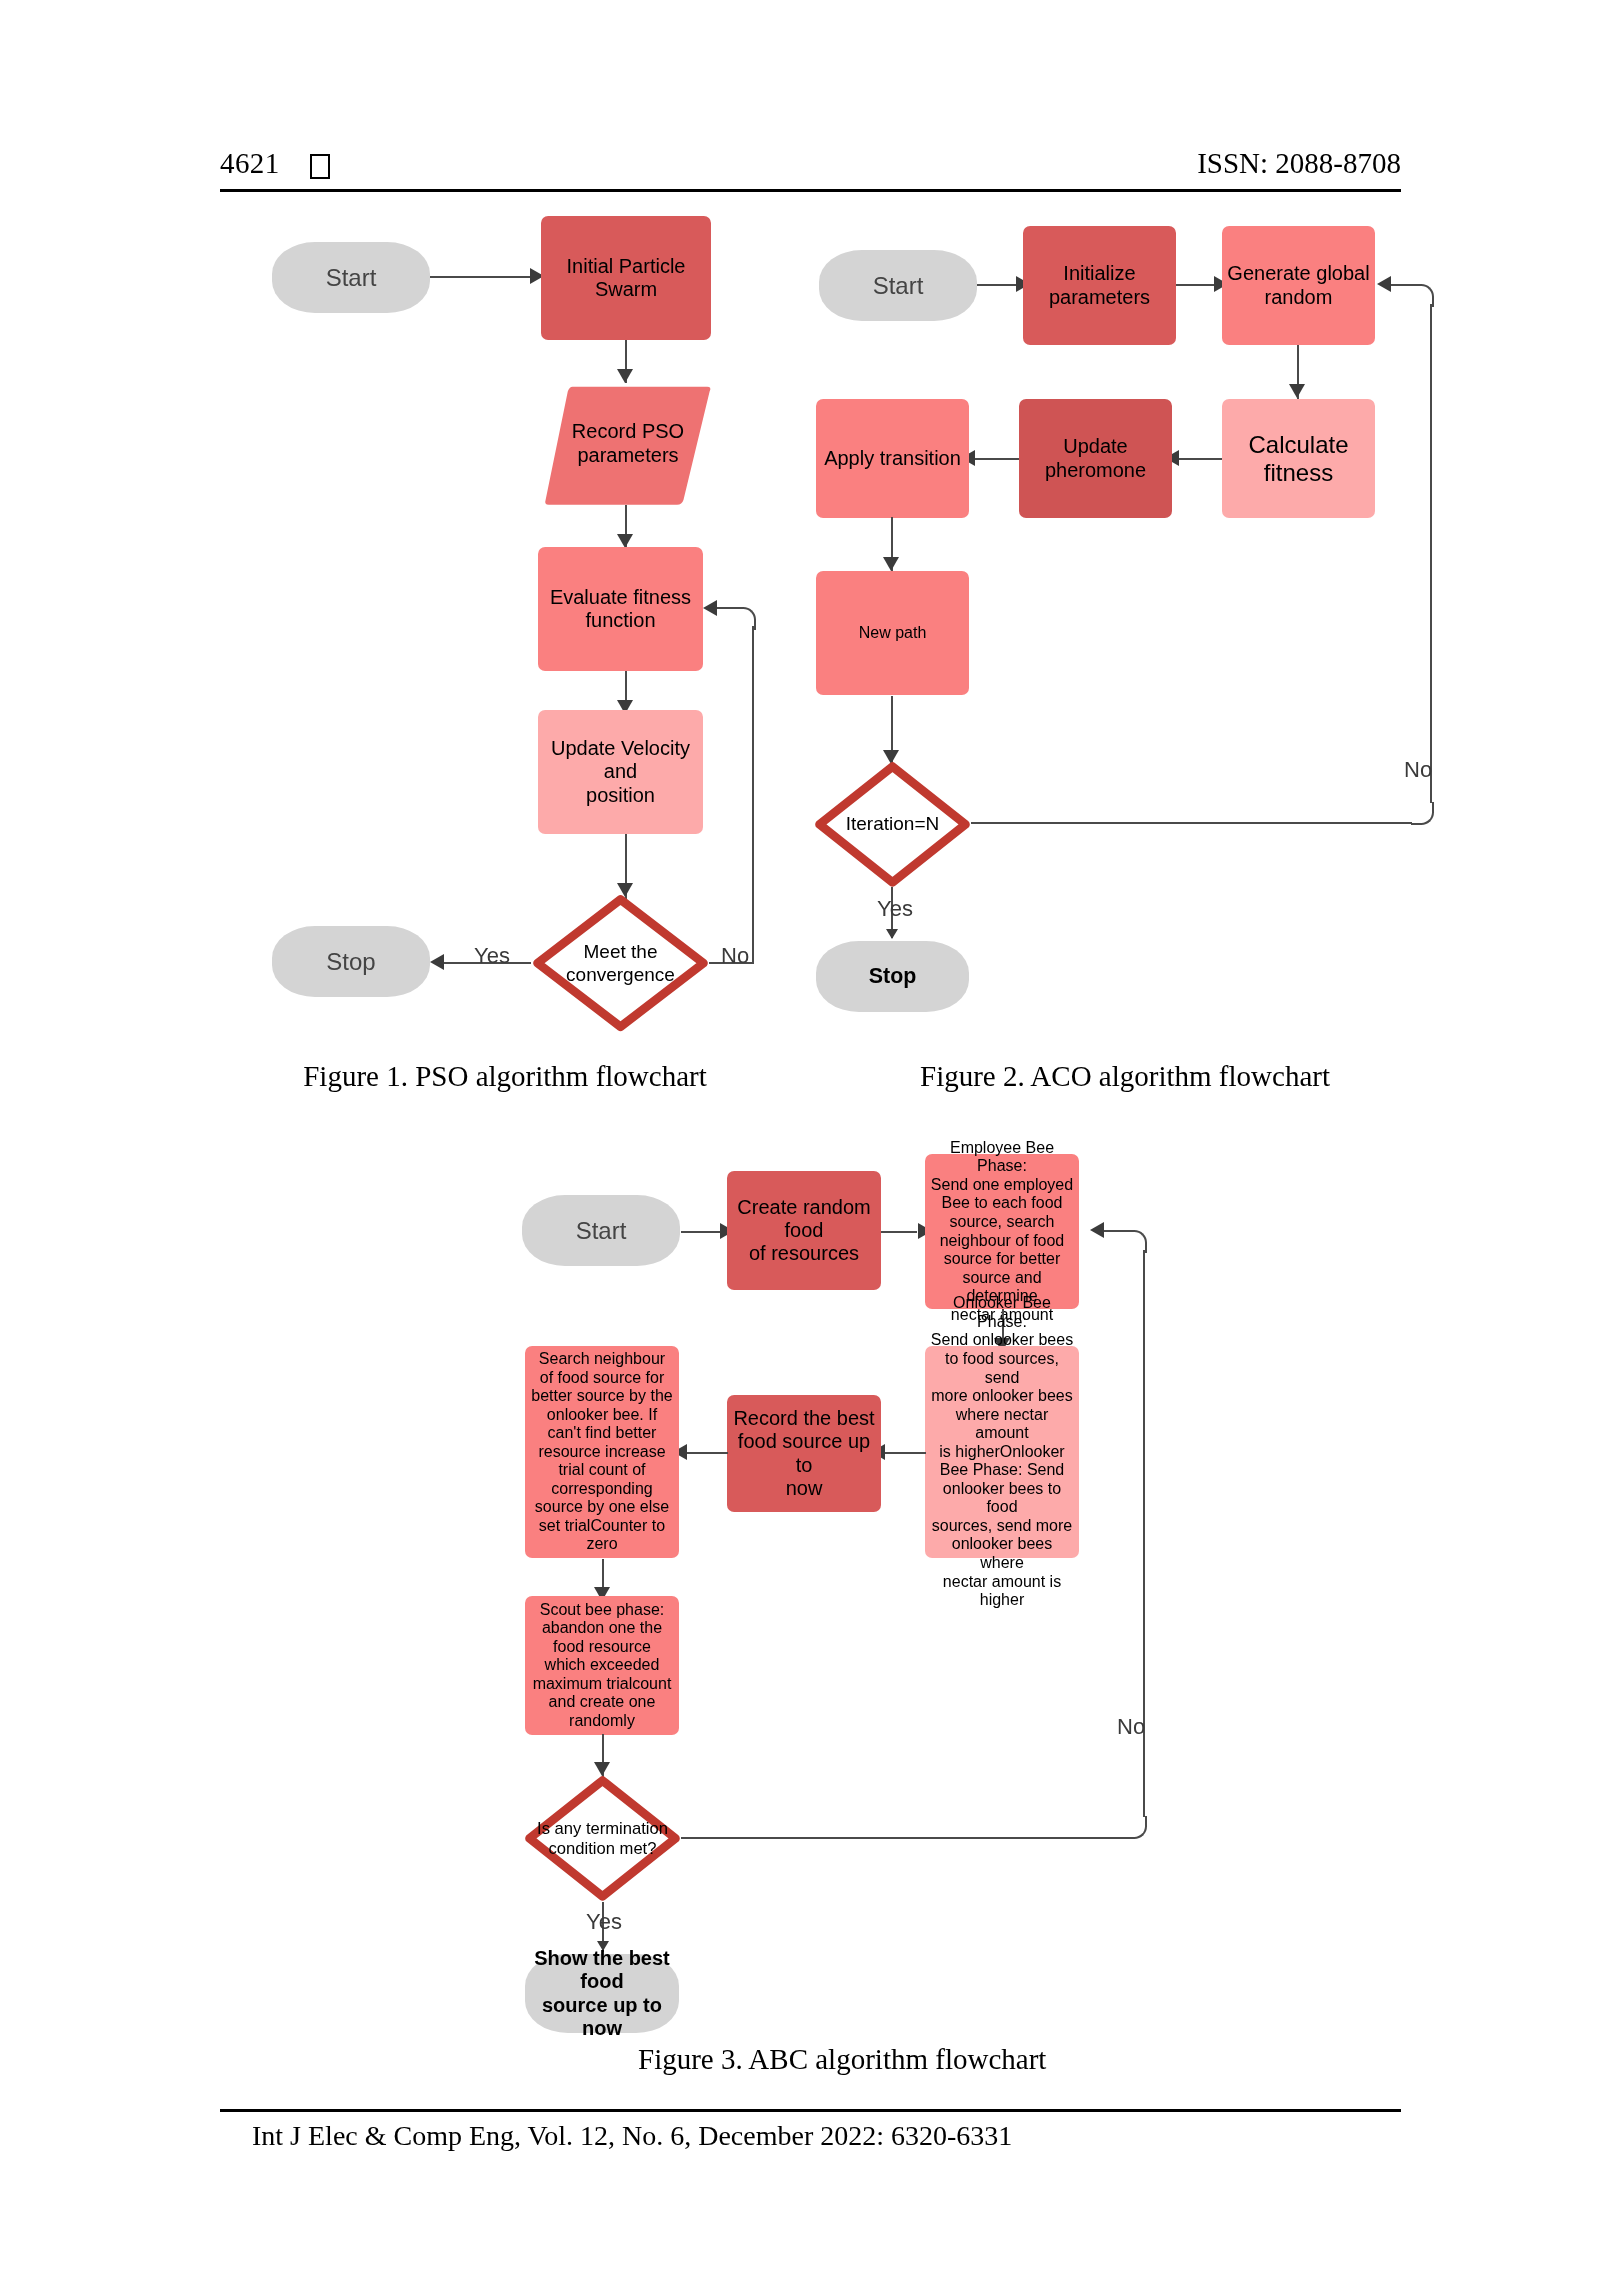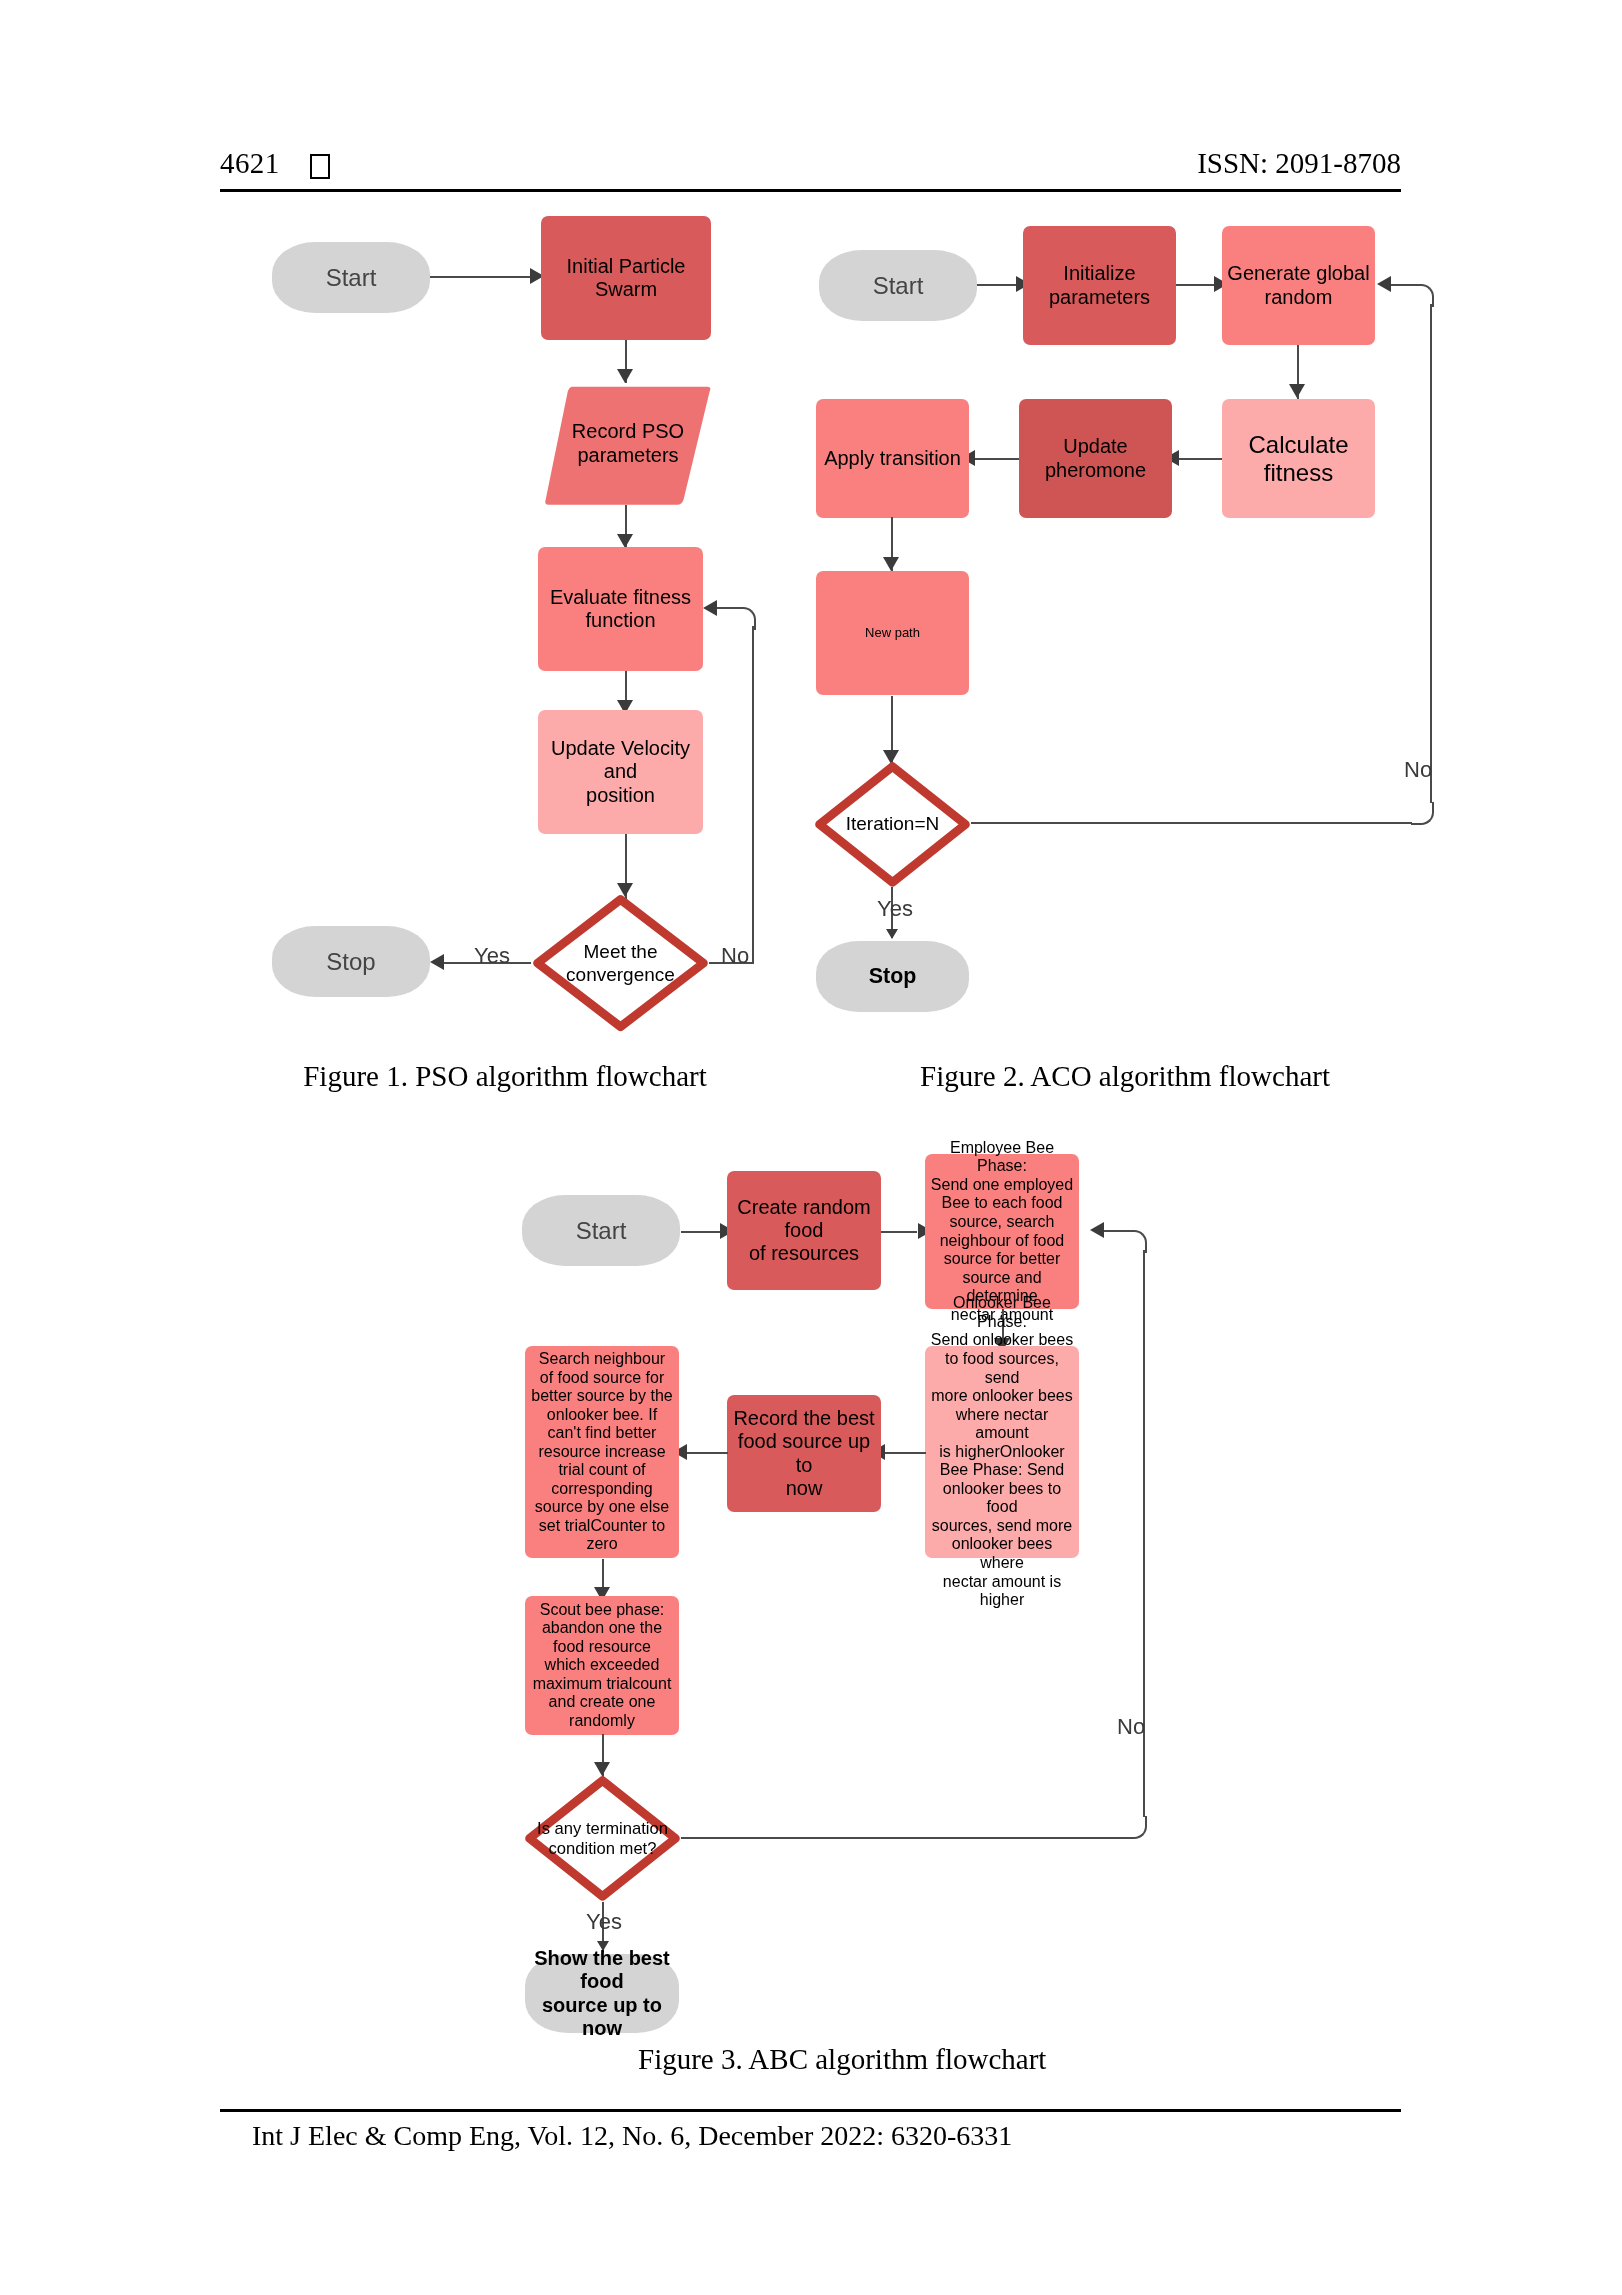--- a/index.html
+++ b/index.html
@@ -188,21 +188,21 @@
     color: #3a3a3a;
     white-space: nowrap;
   }
 </style>
 </head>
 <body>
 
 <div class="page-header">
   <span class="hdr-pageno">4621</span>
   <span class="hdr-square"></span>
-  <span class="hdr-issn">ISSN: 2091-8708</span>
+  <span class="hdr-issn">ISSN: 2088-8708</span>
 </div>
 <div class="rule-top"></div>
 
 <div>
 
   <div class="node terminal" style="left:272px; top:242px; width:158px; height:71px; font-size:24px;">Start</div>
 
   <div class="conn h" style="left:430px; top:276px; width:100px;"></div>
   <div class="arrowhead right" style="left:530px; top:268px;"></div>
 
@@ -284,21 +284,21 @@
   <div class="node proc" style="left:1019px; top:399px; width:153px; height:119px; background:#cf5454; font-size:20px;">Update pheromone</div>
 
   <div class="conn h" style="left:972px; top:458px; width:47px;"></div>
   <div class="arrowhead left" style="left:961px; top:450px;"></div>
 
   <div class="node proc" style="left:816px; top:399px; width:153px; height:119px; background:#fa8080; font-size:20px;">Apply transition</div>
 
   <div class="conn v" style="left:891px; top:517px; height:54px;"></div>
   <div class="arrowhead down" style="left:883px; top:557px;"></div>
 
-  <div class="node proc" style="left:816px; top:571px; width:153px; height:124px; background:#fa8080; font-size:13px;">New path</div>
+  <div class="node proc" style="left:816px; top:571px; width:153px; height:124px; background:#fa8080; font-size:16px;">New path</div>
 
   <div class="conn v" style="left:891px; top:696px; height:68px;"></div>
   <div class="arrowhead down" style="left:883px; top:750px;"></div>
 
   <div class="node decision" style="left:814px; top:761px; width:157px; height:127px; font-size:19px;">
     <svg class="diamond-svg" viewBox="0 0 198 160" preserveAspectRatio="none">
       <polygon points="99,7 191,80 99,153 7,80" fill="#ffffff" stroke="#c0392f" stroke-width="11" stroke-linejoin="round"></polygon>
     </svg>
     <span style="position:relative;">Iteration=N</span>
   </div>

